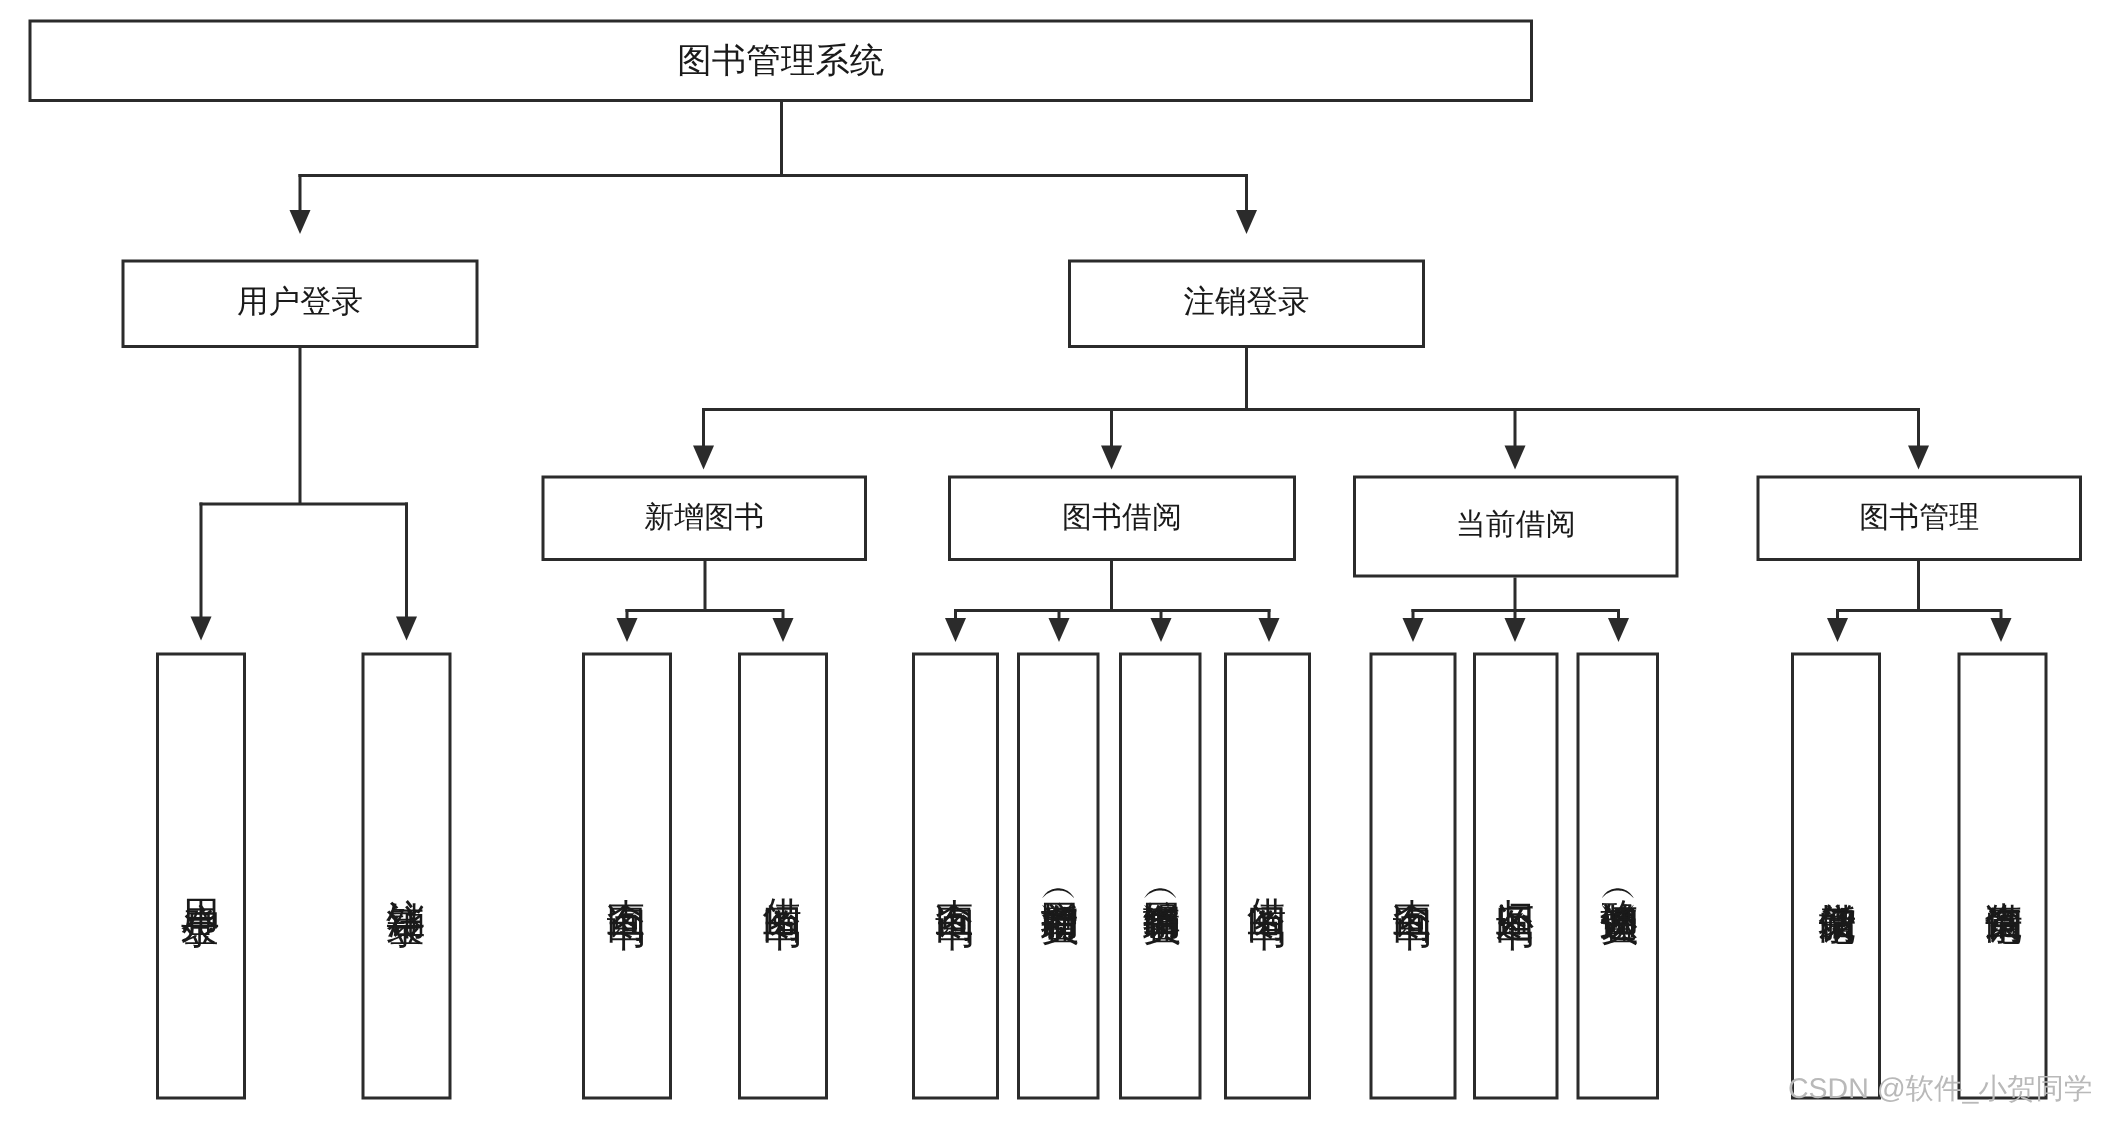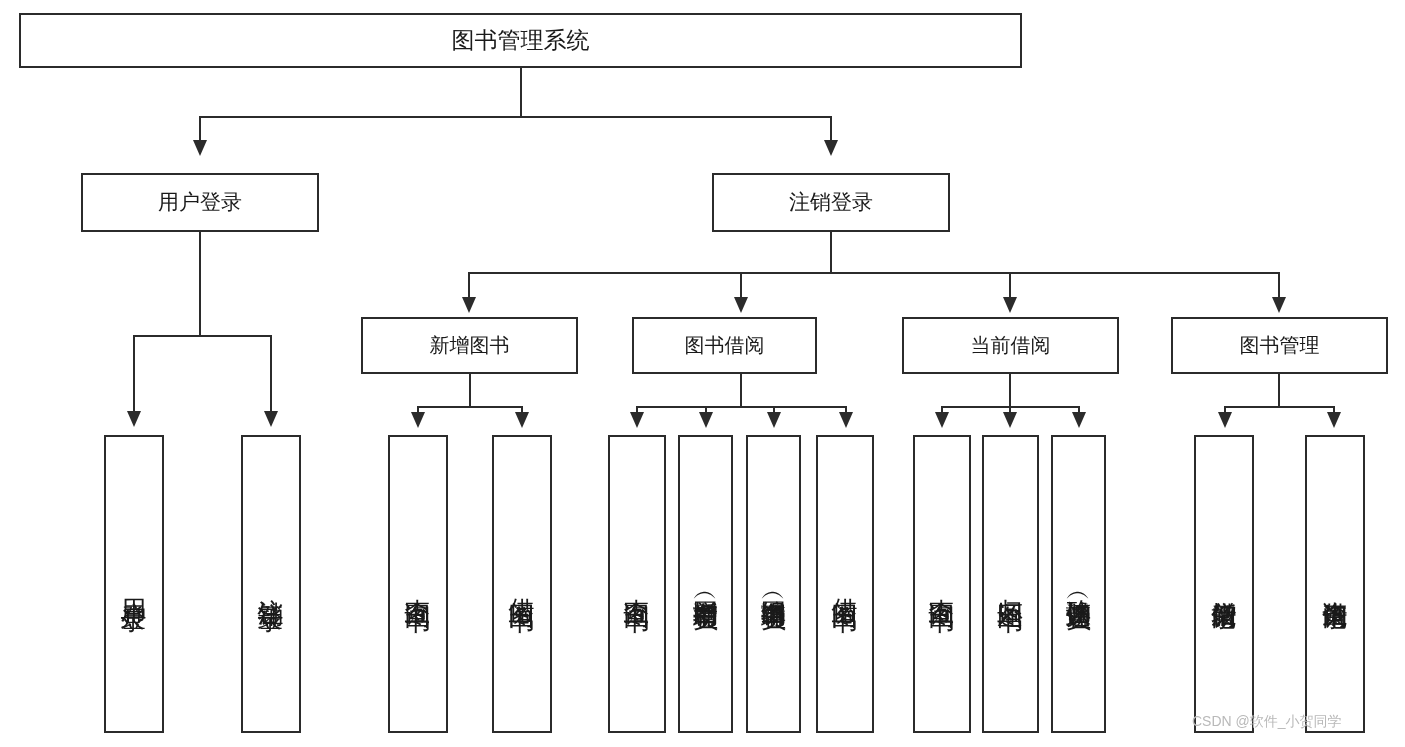--- a/index.html
+++ b/index.html
@@ -67,21 +67,21 @@
     border-left:7px solid transparent;
     border-right:7px solid transparent;
     border-top:16px solid #2b2b2b;
     z-index:2;
   }
 
   
   #watermark{
     position:absolute;
     color:#b9b9b9;
-    font-size:14px;
+    font-size:19px;
     white-space:nowrap;
     z-index:5;
     pointer-events:none;
   }
 </style>
 </head>
 <body>
 
 <div id="canvas">
 
@@ -119,24 +119,24 @@
   <div class="ln v" style="left:740px;top:272px;width:2px;height:27px;"></div>
   <div class="arw" style="left:734px;top:297px;"></div>
   <div class="ln v" style="left:1009px;top:272px;width:2px;height:27px;"></div>
   <div class="arw" style="left:1003px;top:297px;"></div>
   <div class="ln v" style="left:1278px;top:272px;width:2px;height:27px;"></div>
   <div class="arw" style="left:1272px;top:297px;"></div>
 
   <div class="node lvl2" style="left:361px;top:317px;width:217px;height:57px;">
     <span class="lbl">新增图书</span>
   </div>
-  <div class="node lvl2" style="left:632px;top:317px;width:185px;height:57px;">
+  <div class="node lvl2" style="left:632px;top:317px;width:232px;height:57px;">
     <span class="lbl">图书借阅</span>
   </div>
-  <div class="node lvl2" style="left:902px;top:317px;width:217px;height:57px;">
+  <div class="node lvl2" style="left:902px;top:317px;width:217px;height:68px;">
     <span class="lbl">当前借阅</span>
   </div>
   <div class="node lvl2" style="left:1171px;top:317px;width:217px;height:57px;">
     <span class="lbl">图书管理</span>
   </div>
 
   <div class="ln v" style="left:469px;top:374px;width:2px;height:34px;"></div>
   <div class="ln h" style="left:417px;top:406px;width:105px;height:2px;"></div>
   <div class="ln v" style="left:417px;top:406px;width:2px;height:8px;"></div>
   <div class="arw" style="left:411px;top:412px;"></div>

